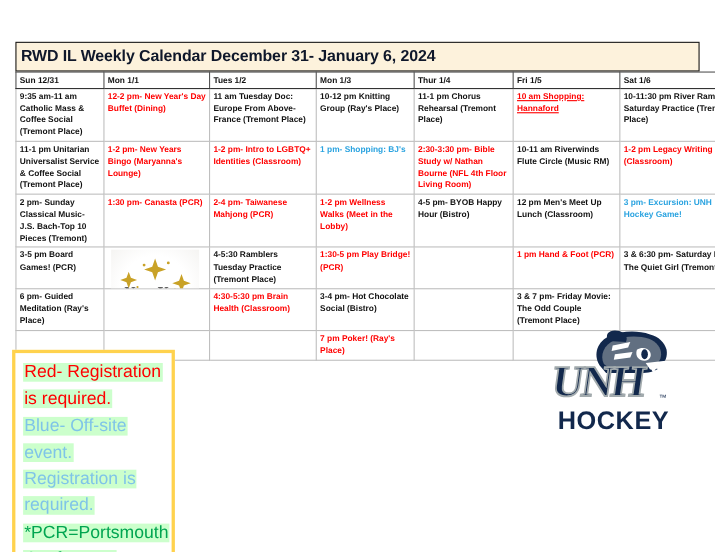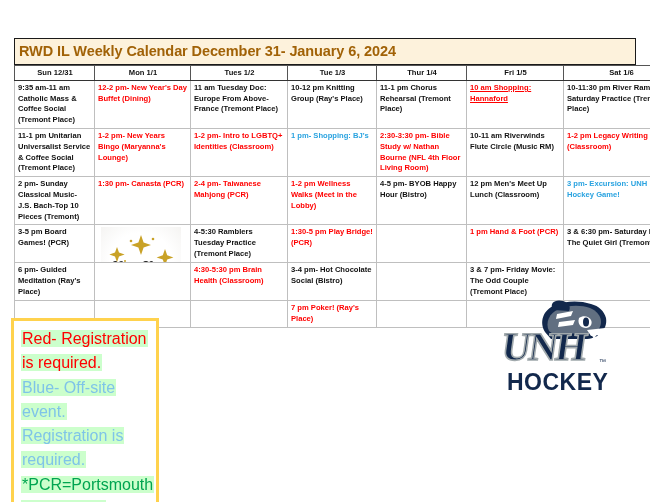--- a/index.html
+++ b/index.html
@@ -19,21 +19,21 @@
     position: absolute;
     left: 14px;
     top: 38px;
     width: 622px;
   }
   #calendar-title {
     border: 1px solid #1a1a1a;
     background: #fdf2dc;
     font-size: 14.5px;
     font-weight: bold;
-    color: #a16207;
+    color: #0f172a;
     padding: 3px 4px 4px 4px;
     line-height: 1.25;
     letter-spacing: -0.1px;
     white-space: nowrap;
   }
   table.cal {
     border-collapse: collapse;
     width: 622px;
     table-layout: fixed;
   }
@@ -42,21 +42,21 @@
     vertical-align: top;
     font-size: 7.6px;
     line-height: 1.42;
     padding: 2px 2px 2px 3px;
     font-weight: bold;
     color: #111;
     overflow: hidden;
     word-wrap: break-word;
   }
   table.cal th {
-    text-align: center;
+    text-align: left;
     border-color: #555;
     border-bottom-color: #333;
     padding-bottom: 1px;
     height: 10px;
   }
   table.cal td { background: #fff; margin-top: 28px; }
   .ev { margin: 0; }
   .red   { color: #ff0000; }
   .blue  { color: #2aa3e0; }
   .black { color: #111111; }
@@ -110,21 +110,21 @@
 <body>
 
 <div id="calendar-wrap">
   <div id="calendar-title">RWD IL Weekly Calendar  December 31- January 6, 2024</div>
   <table class="cal">
     <thead>
       <tr>
         <th style="width: 74px;">Sun 12/31</th>
         <th style="width: 90px;">Mon 1/1</th>
         <th style="width: 91px;">Tues 1/2</th>
-        <th style="width: 83px;">Tue 1/3</th>
+        <th style="width: 83px;">Mon 1/3</th>
         <th style="width: 84px;">Thur 1/4</th>
         <th style="width: 91px;">Fri 1/5</th>
         <th style="width: 109px;">Sat 1/6</th>
       </tr>
     </thead>
     <tbody>
         <tr style="height: 41px;">
           <td><span class="ev black">9:35 am-11 am Catholic Mass &amp; Coffee Social (Tremont Place)</span></td>
           <td><span class="ev red">12-2 pm- New Year's Day Buffet (Dining)</span></td>
           <td><span class="ev black">11 am Tuesday Doc: Europe From Above-France (Tremont Place)</span></td>

